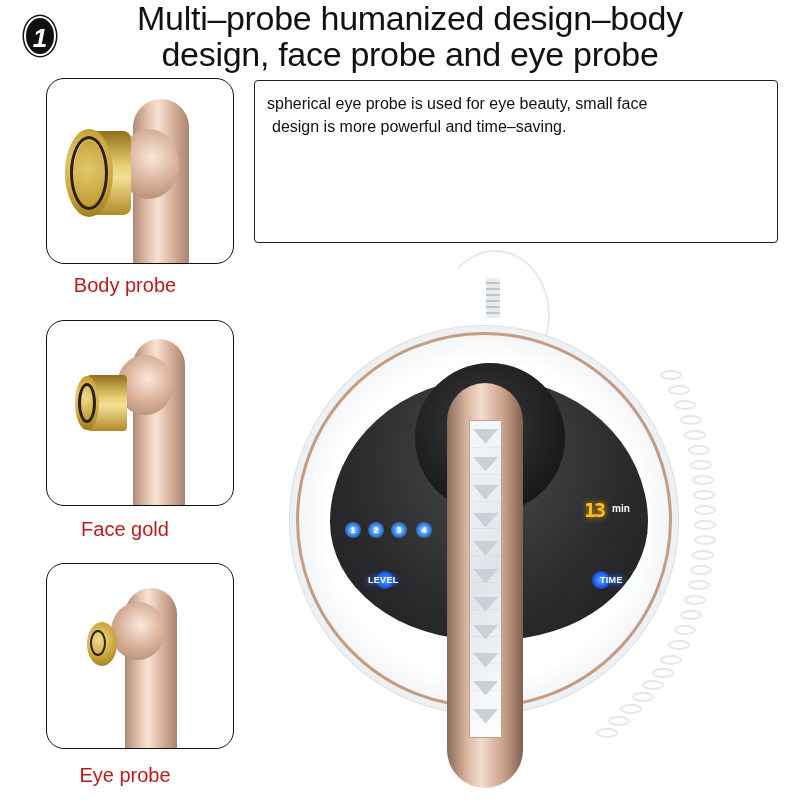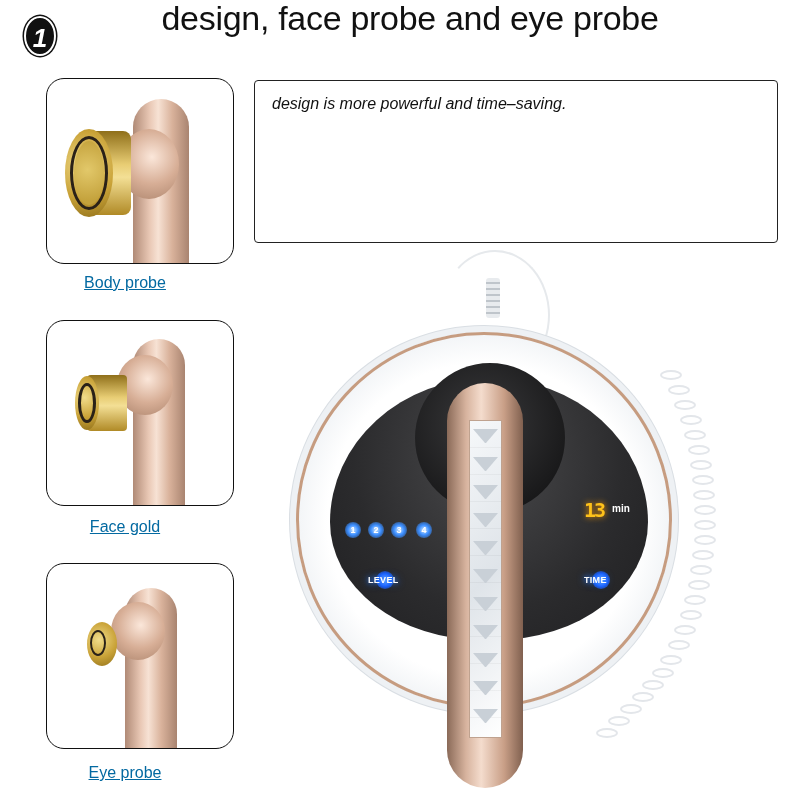--- a/index.html
+++ b/index.html
@@ -9,24 +9,24 @@
   .badge { position: absolute; left: 24px; top: 16px; width: 32px; height: 40px; border-radius: 50%;
            background: #111; border: 2px solid #fff; box-shadow: 0 0 0 1.5px #111;
            color: #fff; font-style: italic; font-weight: bold; font-size: 26px; text-align: center; line-height: 40px; }
   .headline { position: absolute; left: 60px; top: 0; width: 700px; text-align: center;
               font-size: 34px; line-height: 36px; color: #111; font-family: "Liberation Sans", sans-serif; letter-spacing: -0.3px; }
 
   .desc { position: absolute; left: 254px; top: 80px; width: 524px; height: 163px;
           border: 1.5px solid #222; border-radius: 4px; padding: 12px 12px 0 12px;
           font-size: 16px; line-height: 22.5px; color: #111; }
   .desc .l1 { padding-left: 82px; }
-  .desc .l6 { padding-left: 5px; font-style: italic; }
+  .desc .l6 { padding-left: 5px; }
 
   .probe-card { position: absolute; left: 46px; width: 188px; border: 1.8px solid #111; border-radius: 18px; background: #fff; overflow: hidden; }
-  .probe-label { position: absolute; width: 250px; left: 0; text-align: center; font-size: 16px; color: #0369a1; text-decoration: underline; }
+  .probe-label { position: absolute; width: 250px; left: 0; text-align: center; font-size: 20px; color: #b91c1c; }
 
   .handle { position: absolute; width: 50px; border-radius: 28px 28px 0 0;
             background: linear-gradient(90deg, #b08a76 0%, #e9c8b5 30%, #f7e2d4 45%, #d9b29b 70%, #a98470 100%); }
   .head-bulb { position: absolute; border-radius: 50%;
             background: radial-gradient(circle at 55% 40%, #fbe7da 0%, #d7ae96 50%, #a88068 100%); }
   .tip { position: absolute; border-radius: 50%; background: radial-gradient(circle at 40% 40%, #f1dc8b 0%, #c9a237 55%, #8f6f1a 100%); }
   .tip-ring { position: absolute; border-radius: 50%; border: 3px solid #2a2118; }
   .tip-face { position: absolute; border-radius: 50%; background: radial-gradient(circle at 45% 45%, #e2c86a 0%, #c4a23c 80%); }
   .tip-side { position: absolute; background: linear-gradient(180deg, #8f6f1a 0%, #e8cd74 40%, #f3df95 55%, #b08a26 100%); }
 
@@ -58,24 +58,26 @@
   .min-label { position: absolute; left: 612px; top: 503px; color: #fff; font-size: 10px; font-weight: bold; }
 
   .cord { position: absolute; border: 2px solid #e6e9ec; border-radius: 50%; }
   .coil { position: absolute; width: 22px; height: 10px; border: 2px solid #e3e6ea; border-radius: 50%; background: transparent; }
 </style>
 </head>
 <body>
 
 <div class="badge"><span>1</span></div>
 <div class="headline">
+  <div>Multi–probe humanized design–body</div>
   <div>design, face probe and eye probe</div>
 </div>
 
 <div class="desc">
+  <div>spherical eye probe is used for eye beauty, small face</div>
   <div class="l6">design is more powerful and time–saving.</div>
 </div>
 
 <div class="probe-card" style="top:78px;height:186px;">
   <div class="handle" style="left:86px;top:20px;height:170px;width:56px;"></div>
   <div class="head-bulb" style="left:72px;top:50px;width:60px;height:70px;"></div>
   <div class="tip-side" style="left:40px;top:52px;width:44px;height:84px;border-radius:8px;"></div>
   <div class="tip" style="left:18px;top:50px;width:48px;height:88px;"></div>
   <div class="tip-ring" style="left:23px;top:57px;width:38px;height:74px;"></div>
   <div class="tip-face" style="left:27px;top:62px;width:30px;height:64px;"></div>
@@ -140,21 +142,21 @@
 <div class="led" style="left:391px;top:522px;">3</div>
 <div class="led" style="left:416px;top:522px;">4</div>
 
 <div class="btn-glow" style="left:376px;top:571px;"></div>
 <div class="btn-label" style="left:368px;top:575px;">LEVEL</div>
 
 <div class="timer">13</div>
 <div class="min-label">min</div>
 
 <div class="btn-glow" style="left:592px;top:571px;"></div>
-<div class="btn-label" style="left:584px;top:575px;text-align:center;">TIME</div>
+<div class="btn-label" style="left:600px;top:575px;text-align:center;">TIME</div>
 
 <div class="wand"></div>
 <div class="wand-inlay">
   <div class="tri" style="top:8px;"></div>
   <div class="tri" style="top:36px;"></div>
   <div class="tri" style="top:64px;"></div>
   <div class="tri" style="top:92px;"></div>
   <div class="tri" style="top:120px;"></div>
   <div class="tri" style="top:148px;"></div>
   <div class="tri" style="top:176px;"></div>

